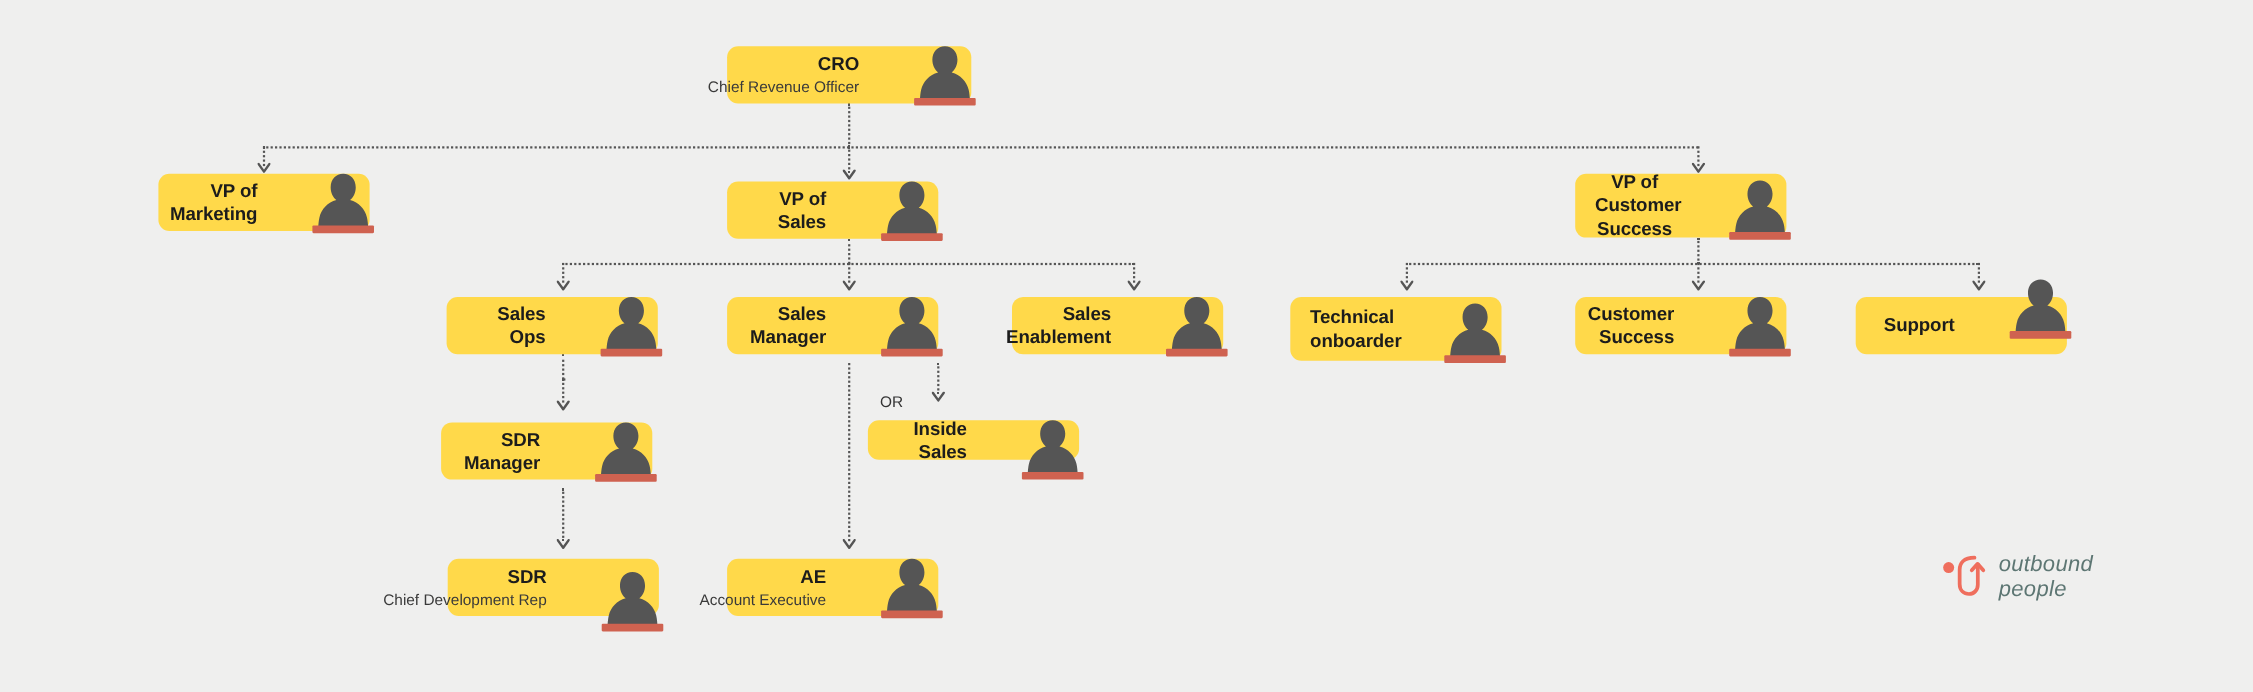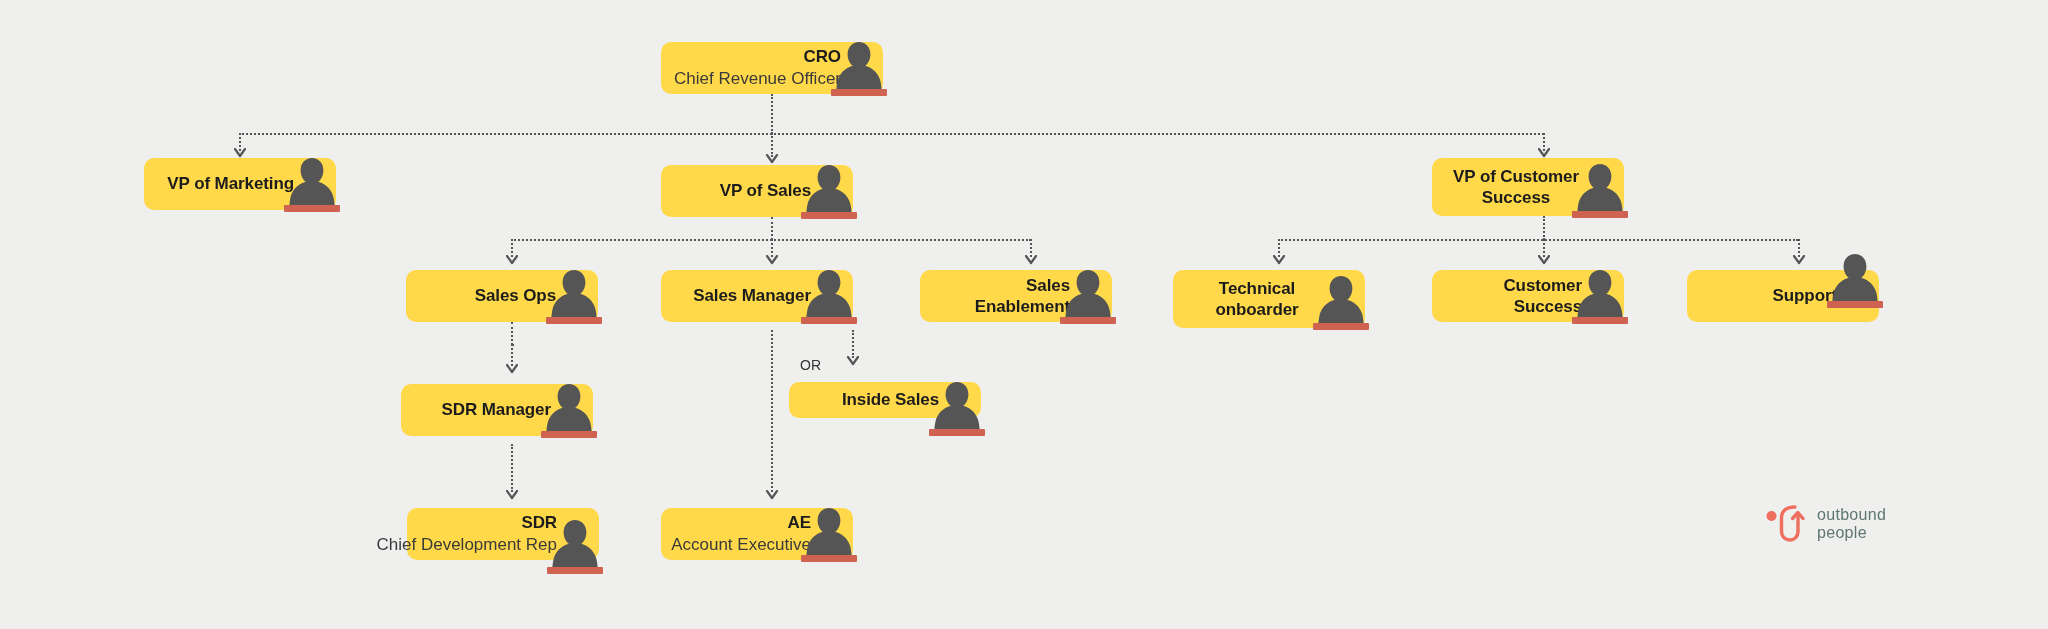--- a/index.html
+++ b/index.html
@@ -28,37 +28,37 @@
     position: absolute;
     left: 0;
     top: 0;
     background: #ffd94a;
     border-radius: 10px;
     box-sizing: border-box;
     display: flex;
     flex-direction: column;
     align-items: flex-end;
     justify-content: center;
-    padding: 6px 42px 6px 18px;
+    padding: 6px 102px 6px 18px;
   }
   .node-title {
     font-weight: bold;
     color: #1c1c1c;
     font-size: 17px;
     line-height: 1.25;
     letter-spacing: -0.1px;
     text-align: right;
     white-space: pre-line;
   }
   .node-title.centered {
     text-align: center;
     width: 100%;
   }
   .node-sub {
-    font-size: 17px;
+    font-size: 14px;
     color: #3a3a3a;
     line-height: 1.3;
     margin-top: 1px;
     text-align: right;
     white-space: nowrap;
   }
 
   
   .avatar {
     position: absolute;
@@ -98,23 +98,24 @@
 
   
   .logo {
     position: absolute;
     display: flex;
     align-items: center;
     gap: 10px;
   }
   .logo-text {
     color: #5d7673;
-    font-size: 16px;
+    font-size: 20px;
     line-height: 1.12;
     letter-spacing: 0.3px;
+    font-style: italic;
   }
   .logo-text .l2 { display: block; }
 </style>
 </head>
 <body>
 
 <div id="chart-root">
 
   <div class="conn conn-v" style="left:771px; top:94px; height:40px;"></div>
 

